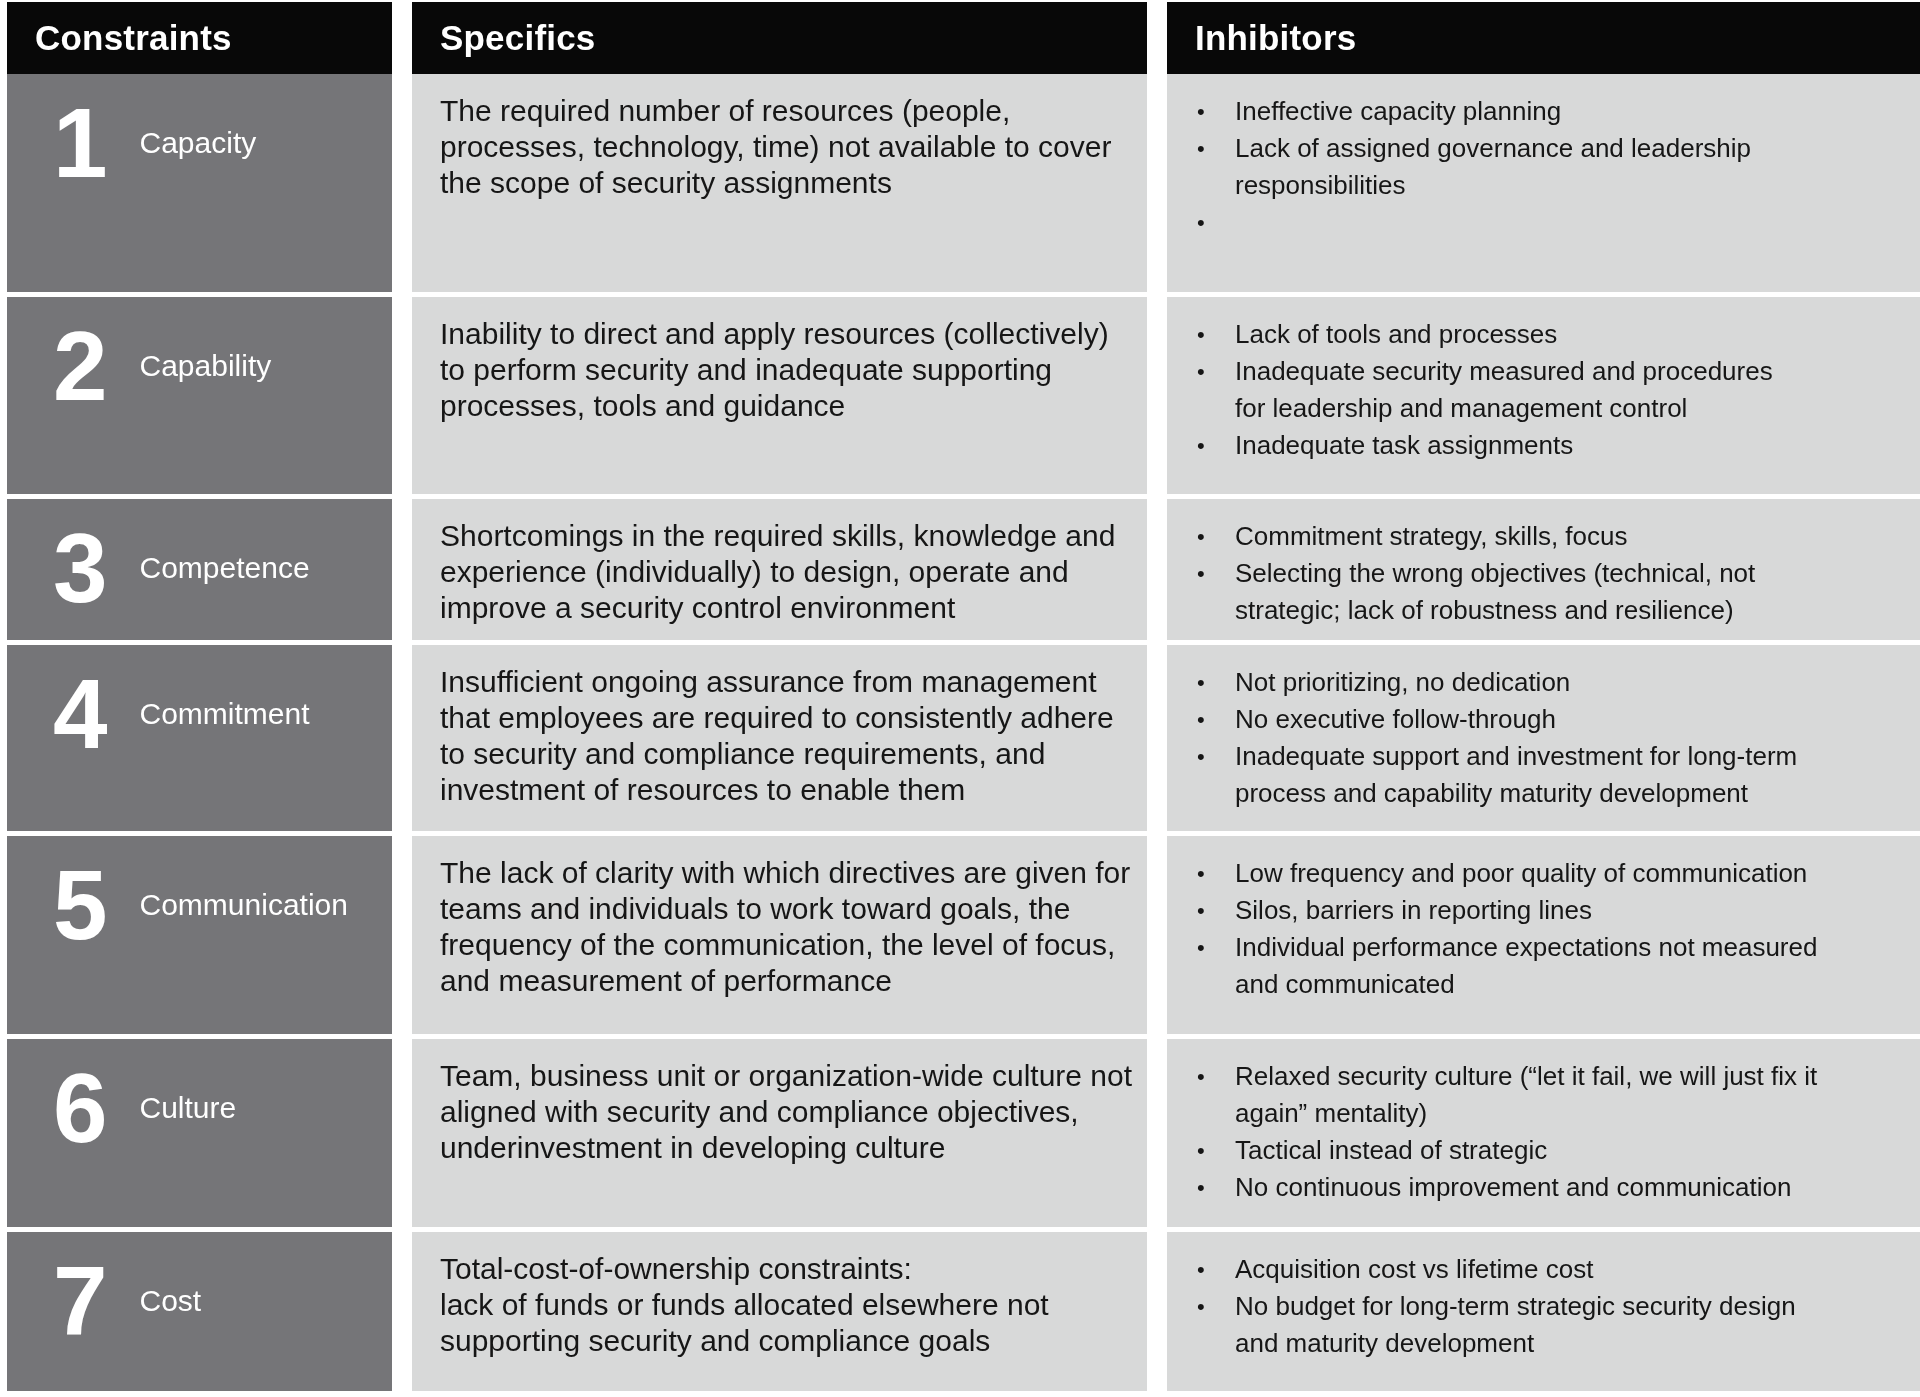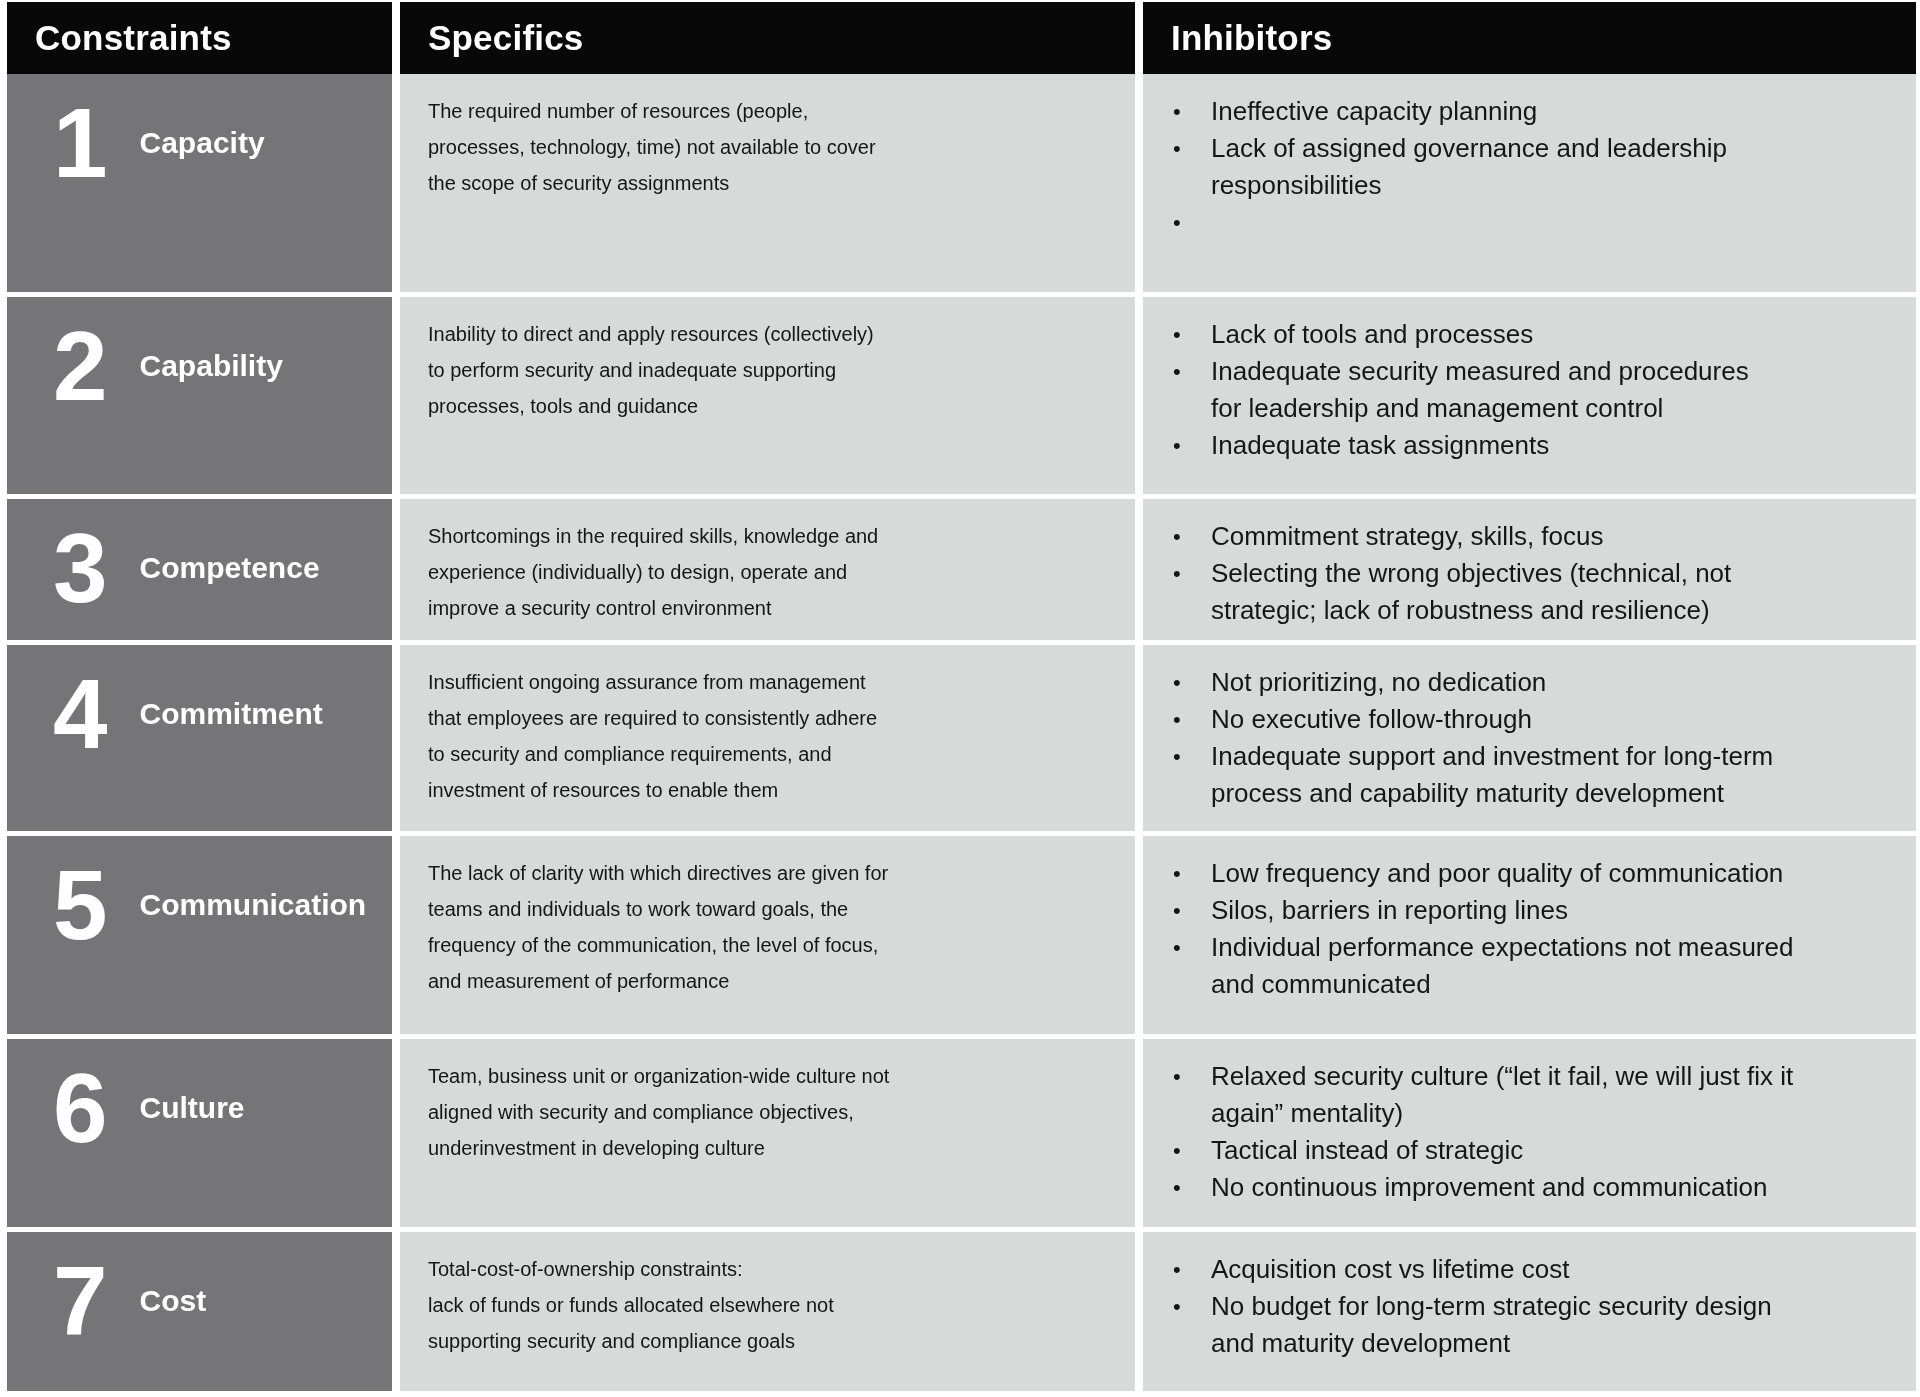--- a/index.html
+++ b/index.html
@@ -14,21 +14,21 @@
   html,body{width:1920px;height:1397px;background:var(--divider);}
   body{font-family:"Liberation Sans",sans-serif;}
   .frame{
     width:1920px;height:1397px;
     padding:2px 4px 6px 7px;
     background:var(--divider);
   }
   .grid-cols{
     display:grid;
     grid-template-columns:385px 735px 773px;
-    column-gap:8px;
+    column-gap:20px;
     background:var(--divider);
   }
   .header-row{
     grid-template-rows:72px;
   }
   .hcell{
     background:var(--header_bg);
     color:var(--text_light);
     font-weight:bold;
     font-size:35px;
@@ -47,32 +47,32 @@
     padding:20px 10px 0 46px;
     overflow:hidden;
   }
   .nl{display:flex;align-items:center;gap:32px;}
   .num{
     font-weight:bold;
     font-size:98px;
     line-height:98px;
   }
   .nm{
-    font-weight:bold;
+    font-weight:normal;
     font-size:30px;
     white-space:nowrap;
   }
   .c2{
     background:var(--cell_bg);
     color:var(--text_dark);
     padding:19px 12px 0 28px;
     overflow:hidden;
   }
   .inh{
-    font-size:20px;
+    font-size:30px;
     line-height:36px;
     white-space:pre;
   }
   .c3{
     background:var(--cell_bg);
     color:var(--text_dark);
     padding:19px 12px 0 30px;
     overflow:hidden;
   }
   .b{display:flex;}

